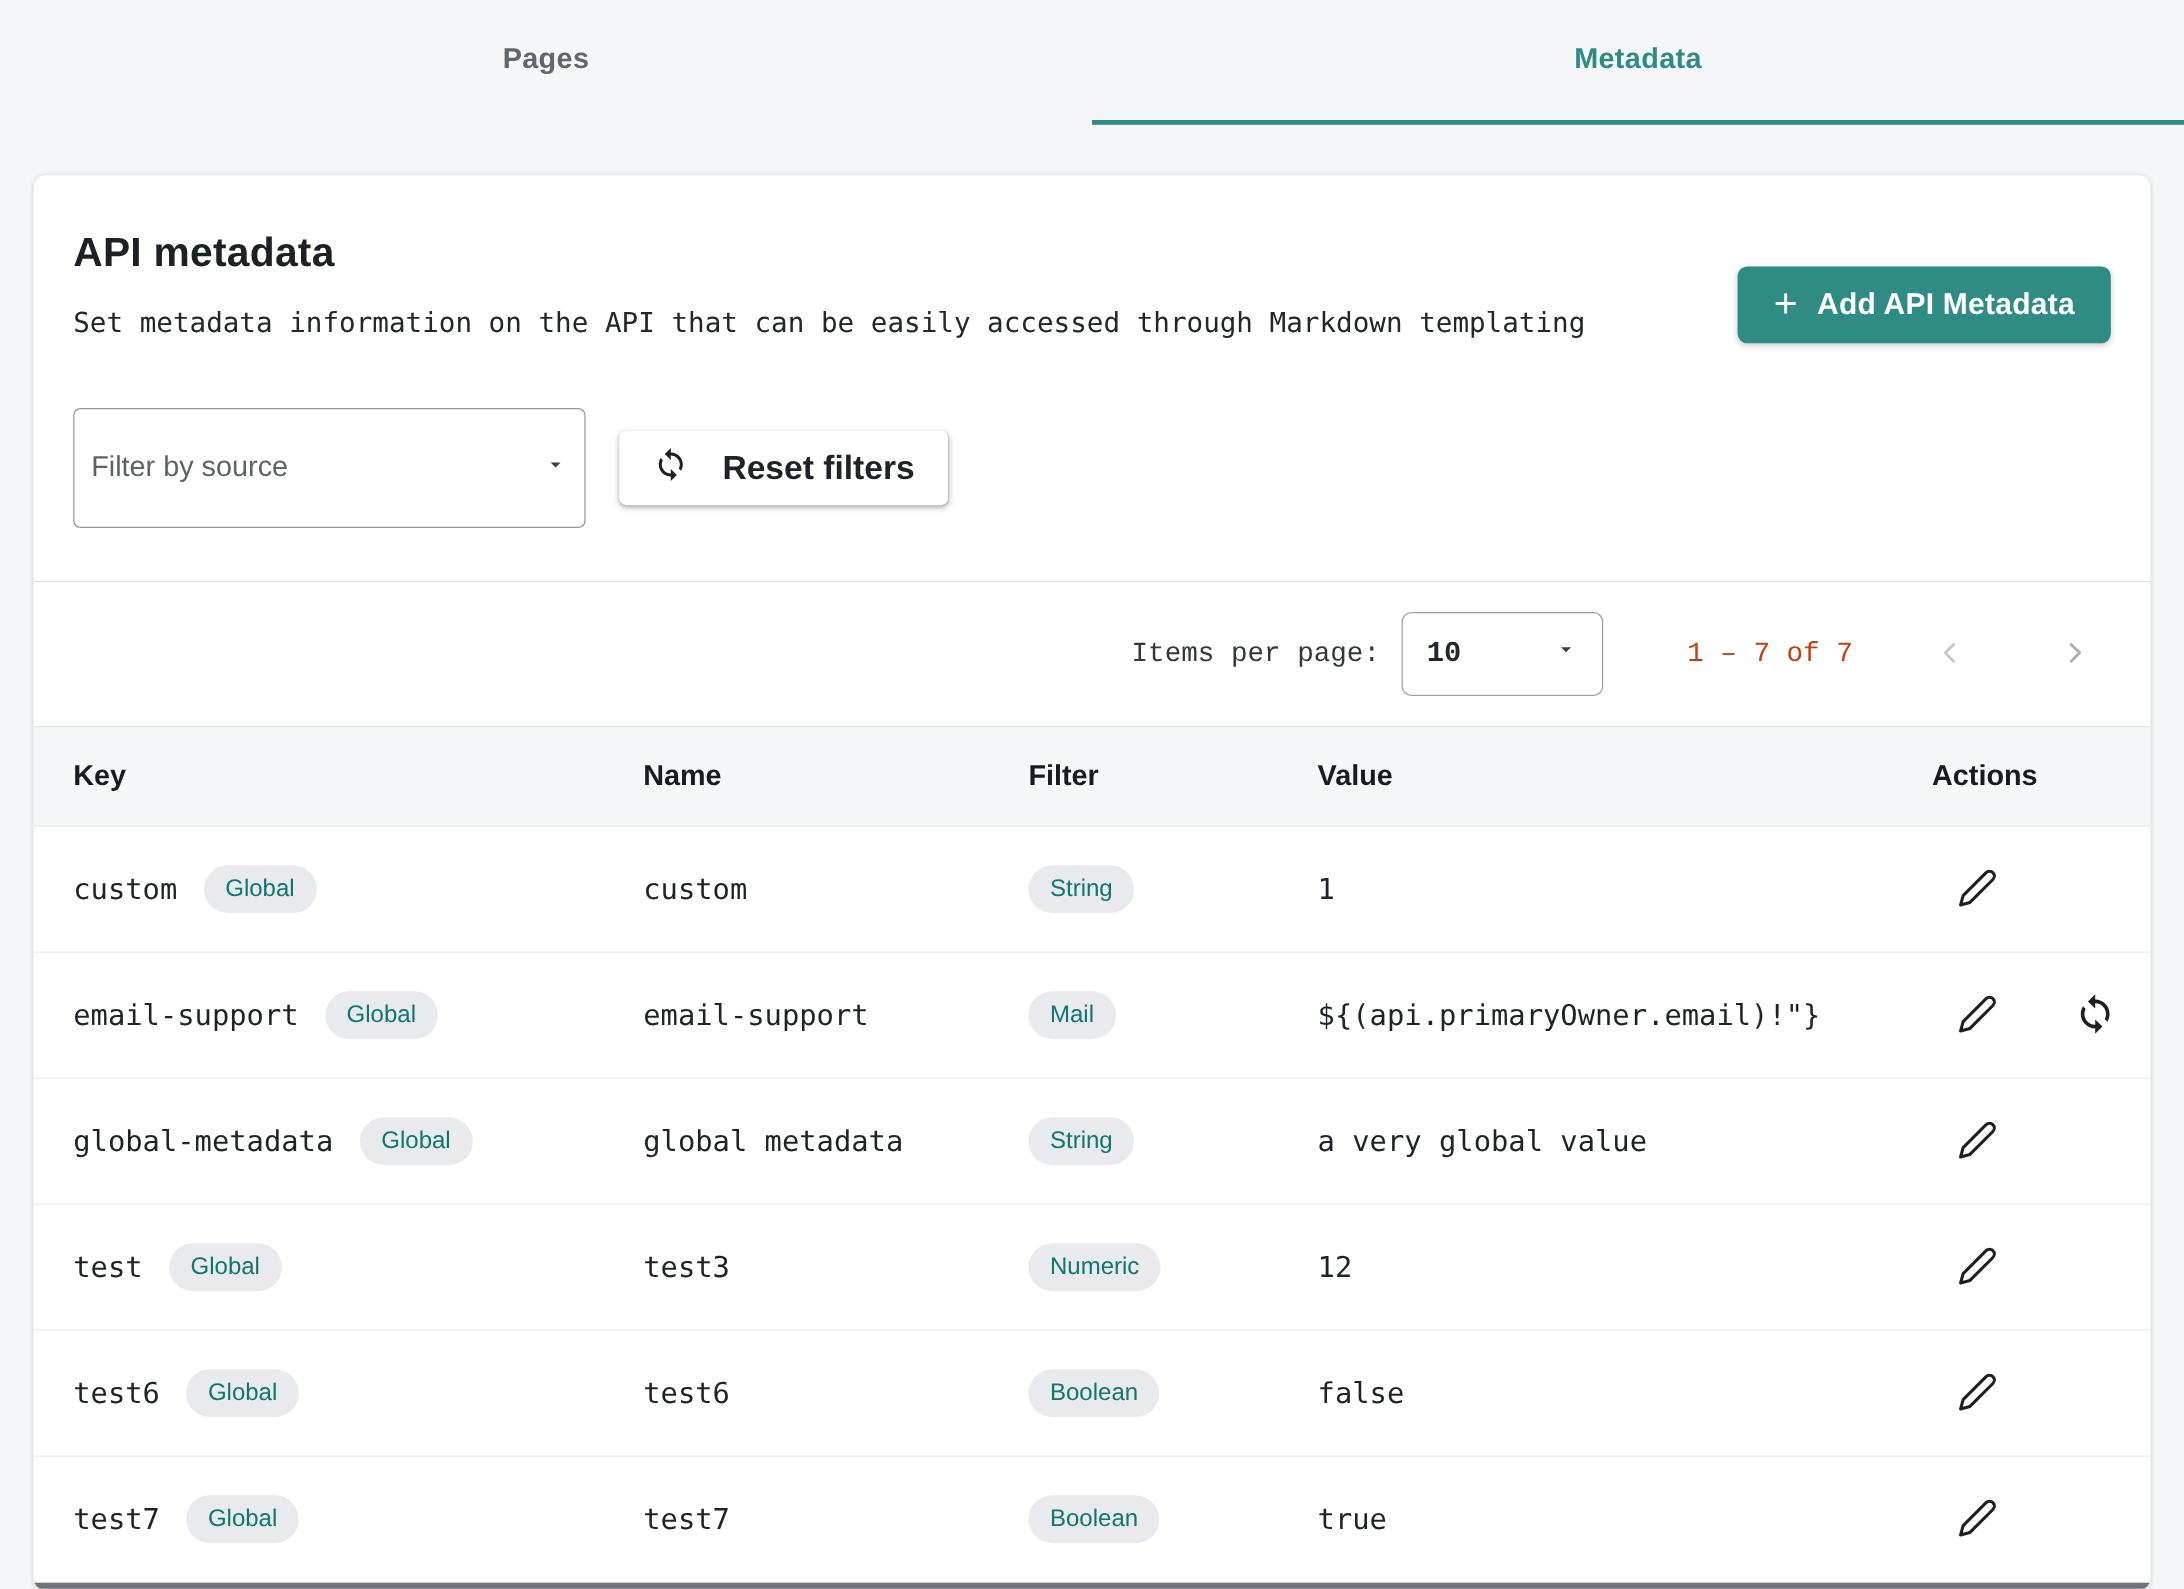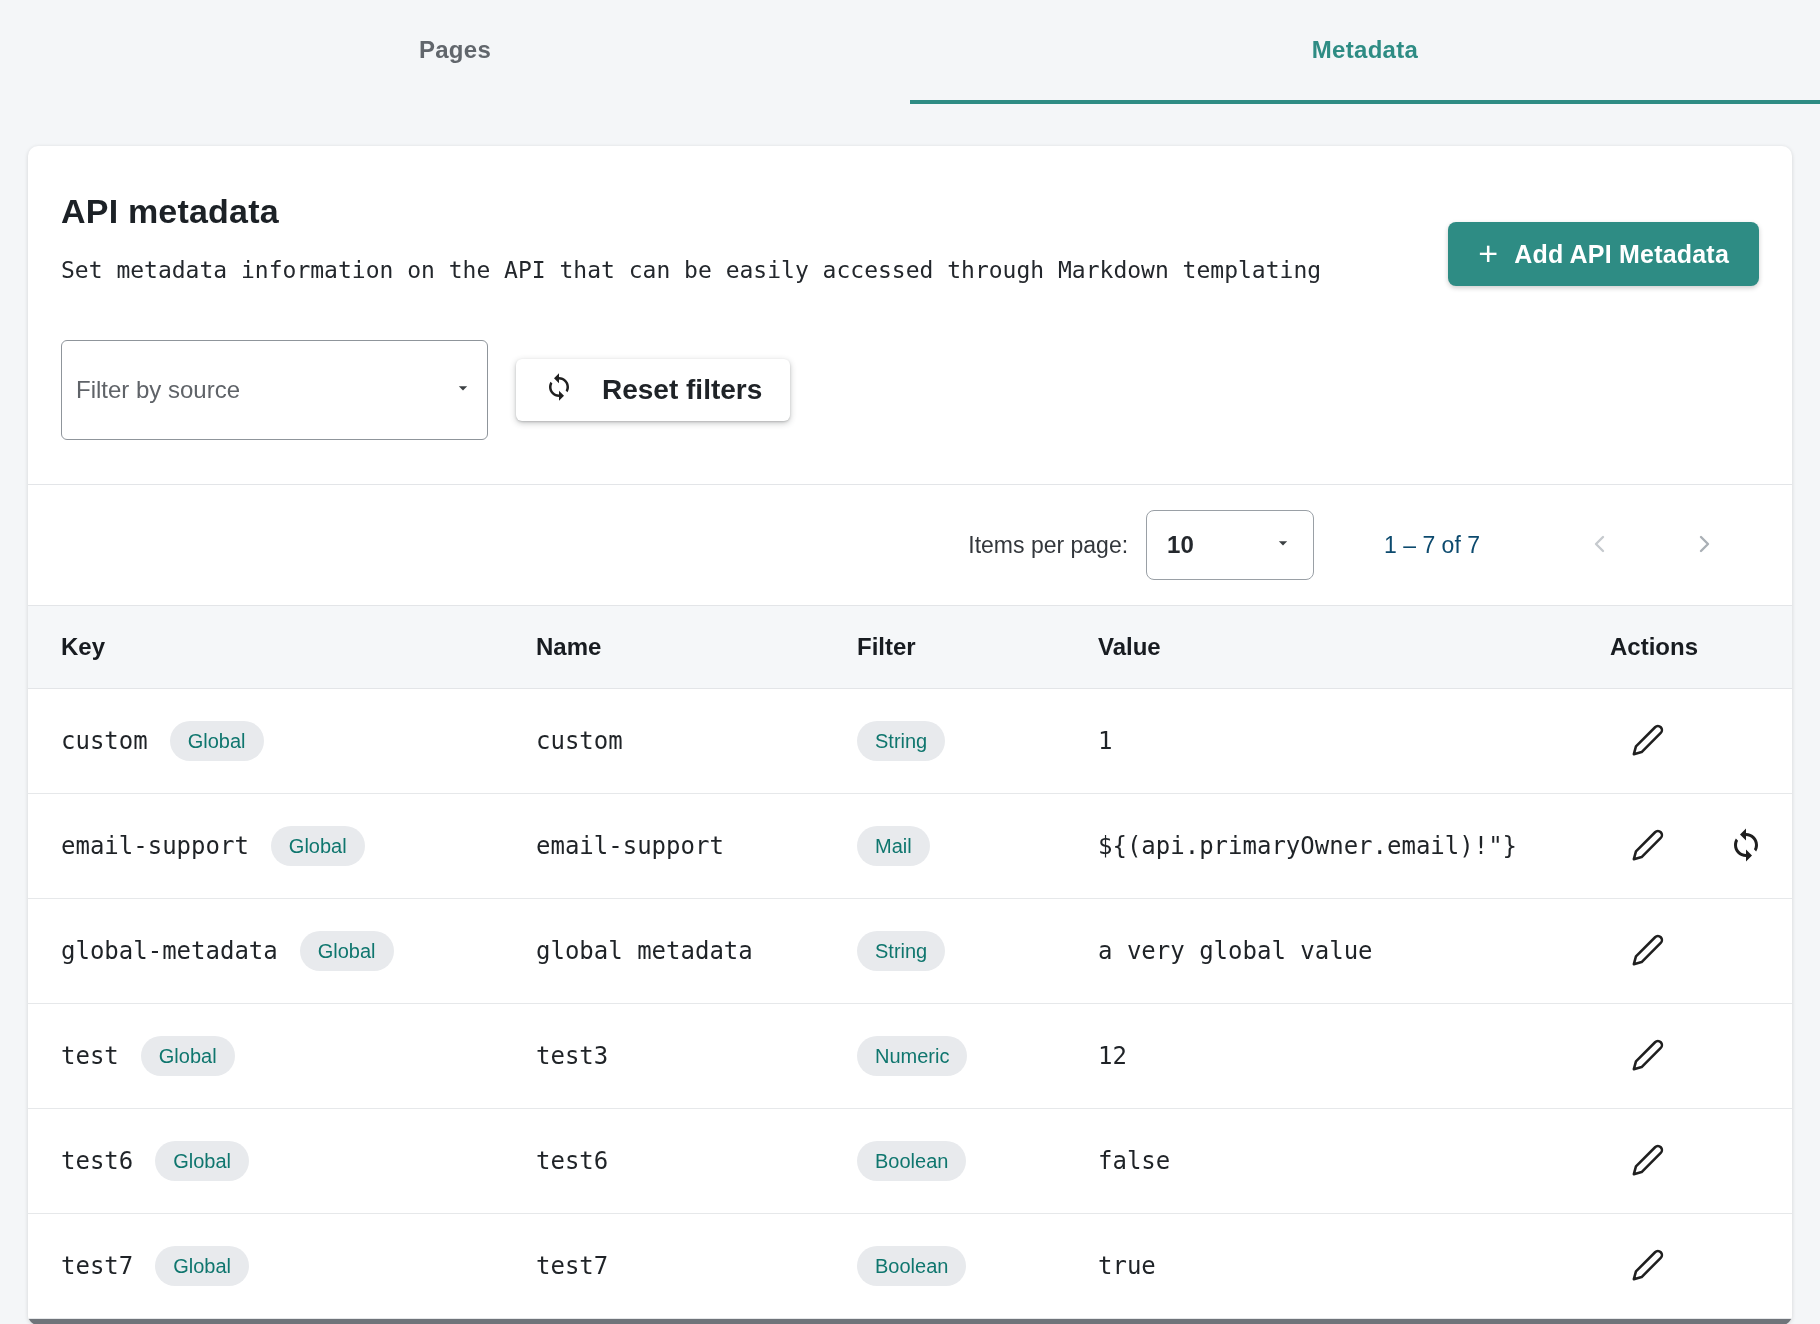--- a/index.html
+++ b/index.html
@@ -59,31 +59,32 @@
     display: flex; align-items: center; gap: 28px;
     height: 62px; padding: 0 28px;
     background: #fff; border: none; border-radius: 6px;
     box-shadow: 0 2px 6px rgba(60,64,67,.3), 0 1px 2px rgba(60,64,67,.2);
     font-family: inherit; font-size: 28px; font-weight: 700; color: #1f2327; cursor: pointer;
   }
 
   
   .pagination {
     display: flex; align-items: center; justify-content: flex-end;
-    height: 121px; padding-right: 64px;
+    height: 121px; padding-right: 39px;
     border-top: 1px solid #e3e5e8;
+    font-family: Liberation Mono, monospace;
   }
   .ipp-label { font-size: 23px; color: #33373c; }
   .ipp-select {
     width: 168px; height: 70px; margin: 0 70px 0 18px;
     border: 1px solid #9aa0a6; border-radius: 8px; background: #fff;
     display: flex; align-items: center; justify-content: space-between;
     padding: 0 20px; font-size: 24px; font-weight: 600; color: #24282d; cursor: pointer; gap: 27px;
   }
-  .range { font-size: 23px; color: #0c4a6e; margin-right: 96px; }
+  .range { font-size: 23px; color: #c2410c; margin-right: 57px; }
   .page-btn {
     width: 48px; height: 48px; background: none; border: none; padding: 0;
     display: flex; align-items: center; justify-content: center; cursor: pointer;
   }
   .page-btn.prev { color: #c6cace; margin-right: 56px; }
   .page-btn.next { color: #aab0b6; }
 
   
   .thead, .trow {
     display: grid;

